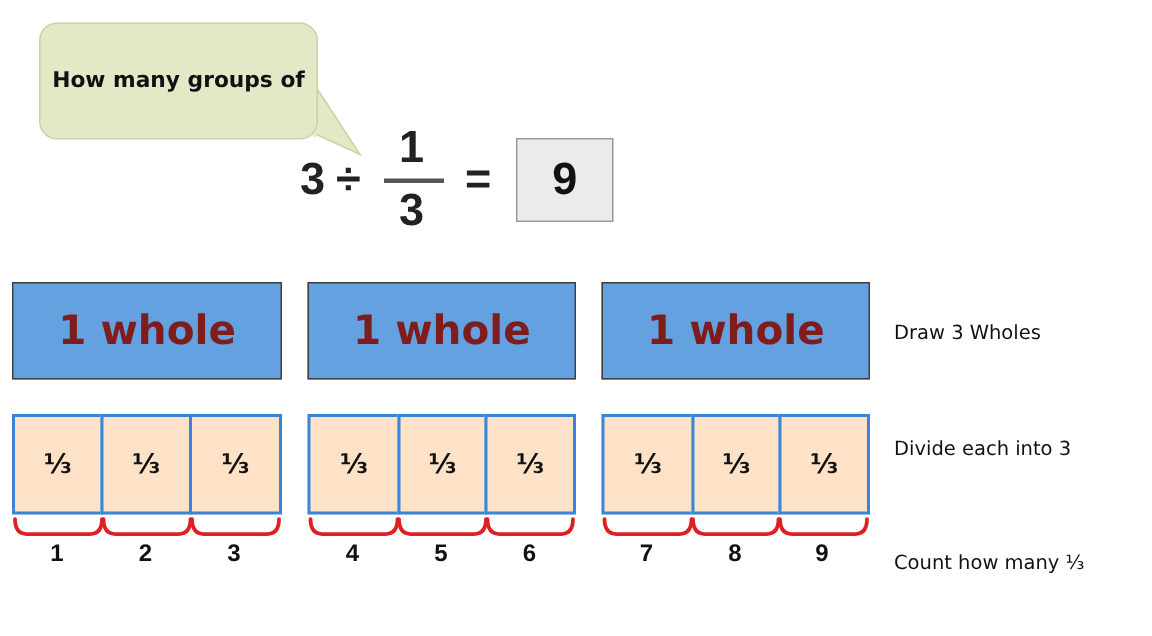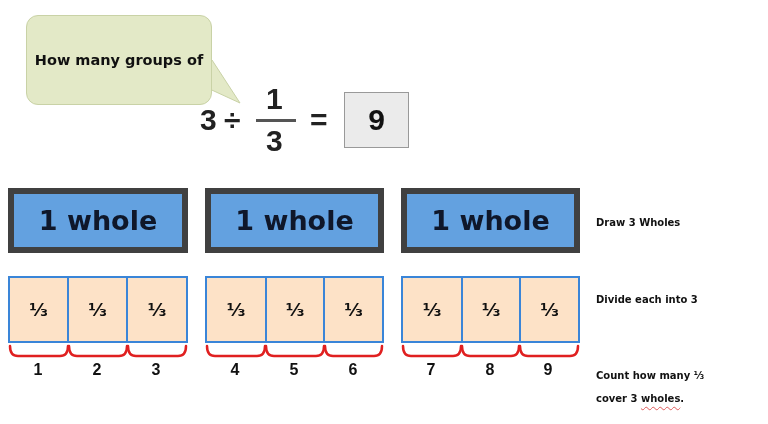--- a/index.html
+++ b/index.html
@@ -1,25 +1,25 @@
 <!DOCTYPE html>
 <html><head>
 <meta charset="utf-8">
 <style>
   html,body{margin:0;padding:0;}
   body{width:768px;height:424px;background:#ffffff;position:relative;overflow:hidden;font-family:"DejaVu Sans","Liberation Sans",sans-serif;color:#111;}
-  .bubble{position:absolute;left:26px;top:15px;width:186px;height:90px;background:#e3e9c7;border:1px solid #c9d2a6;border-radius:12px;box-sizing:border-box;display:flex;align-items:center;justify-content:center;text-align:center;font-weight:bold;font-size:14.5px;line-height:24px;}
+  .bubble{position:absolute;left:26px;top:15px;width:186px;height:78px;background:#e3e9c7;border:1px solid #c9d2a6;border-radius:12px;box-sizing:border-box;display:flex;align-items:center;justify-content:center;text-align:center;font-weight:bold;font-size:14.5px;line-height:24px;}
   .tail{position:absolute;left:0;top:0;}
   .eq{position:absolute;font-family:"Liberation Sans",sans-serif;font-weight:bold;font-size:30px;color:#222;}
   .fracbar{position:absolute;left:256px;top:119px;width:40px;height:3px;background:#555;}
   .ansbox{position:absolute;left:344px;top:92px;width:65px;height:56px;background:#ebebeb;border:1.5px solid #999;box-sizing:border-box;display:flex;align-items:center;justify-content:center;font-family:"Liberation Sans",sans-serif;font-weight:bold;font-size:30px;}
-  .whole{position:absolute;top:188px;height:65px;background:#63a1e0;border:6px solid #404040;box-sizing:border-box;display:flex;align-items:center;justify-content:center;font-weight:bold;font-size:27px;color:#0f172a;}
+  .whole{position:absolute;top:188px;height:65px;background:#63a1e0;border:1px solid #404040;box-sizing:border-box;display:flex;align-items:center;justify-content:center;font-weight:bold;font-size:27px;color:#7f1d1d;}
   .part{position:absolute;top:276px;height:67px;background:#fde2c7;border:2px solid #3a85d8;box-sizing:border-box;display:flex;align-items:center;justify-content:center;font-weight:bold;font-size:18px;}
   .num{position:absolute;top:361px;width:40px;text-align:center;font-family:"Liberation Sans",sans-serif;font-weight:bold;font-size:16px;}
-  .label{position:absolute;left:596px;font-weight:bold;font-size:10px;line-height:23px;color:#111;}
+  .label{position:absolute;left:596px;font-weight:normal;font-size:13px;line-height:23px;color:#111;}
   .squig{text-decoration:underline wavy #e05a5a;text-underline-offset:4px;text-decoration-thickness:1px;}
   svg.braces{position:absolute;left:0;top:0;}
 </style>
 </head>
 <body>
 
 <svg class="tail" width="260" height="120">
   <polygon points="190,80 212,60 240,103" fill="#e3e9c7" stroke="#c9d2a6" stroke-width="1"></polygon>
   <polygon points="189,78 211,58 211,92" fill="#e3e9c7"></polygon>
 </svg>
@@ -102,14 +102,13 @@
 <div class="num" style="left:411px;">7</div>
 <div class="num" style="left:470px;">8</div>
 <div class="num" style="left:528px;">9</div>
 
 <div class="label" style="top:211px;"><span>Draw 3 Wholes</span></div>
 <div class="label" style="top:288px;">
   <div>Divide each into 3</div>
 </div>
 <div class="label" style="top:364px;">
   <div>Count how many ⅓</div>
-  <div><span>cover 3 </span><span class="squig">wholes</span><span>.</span></div>
 </div>
 
 </body></html>

